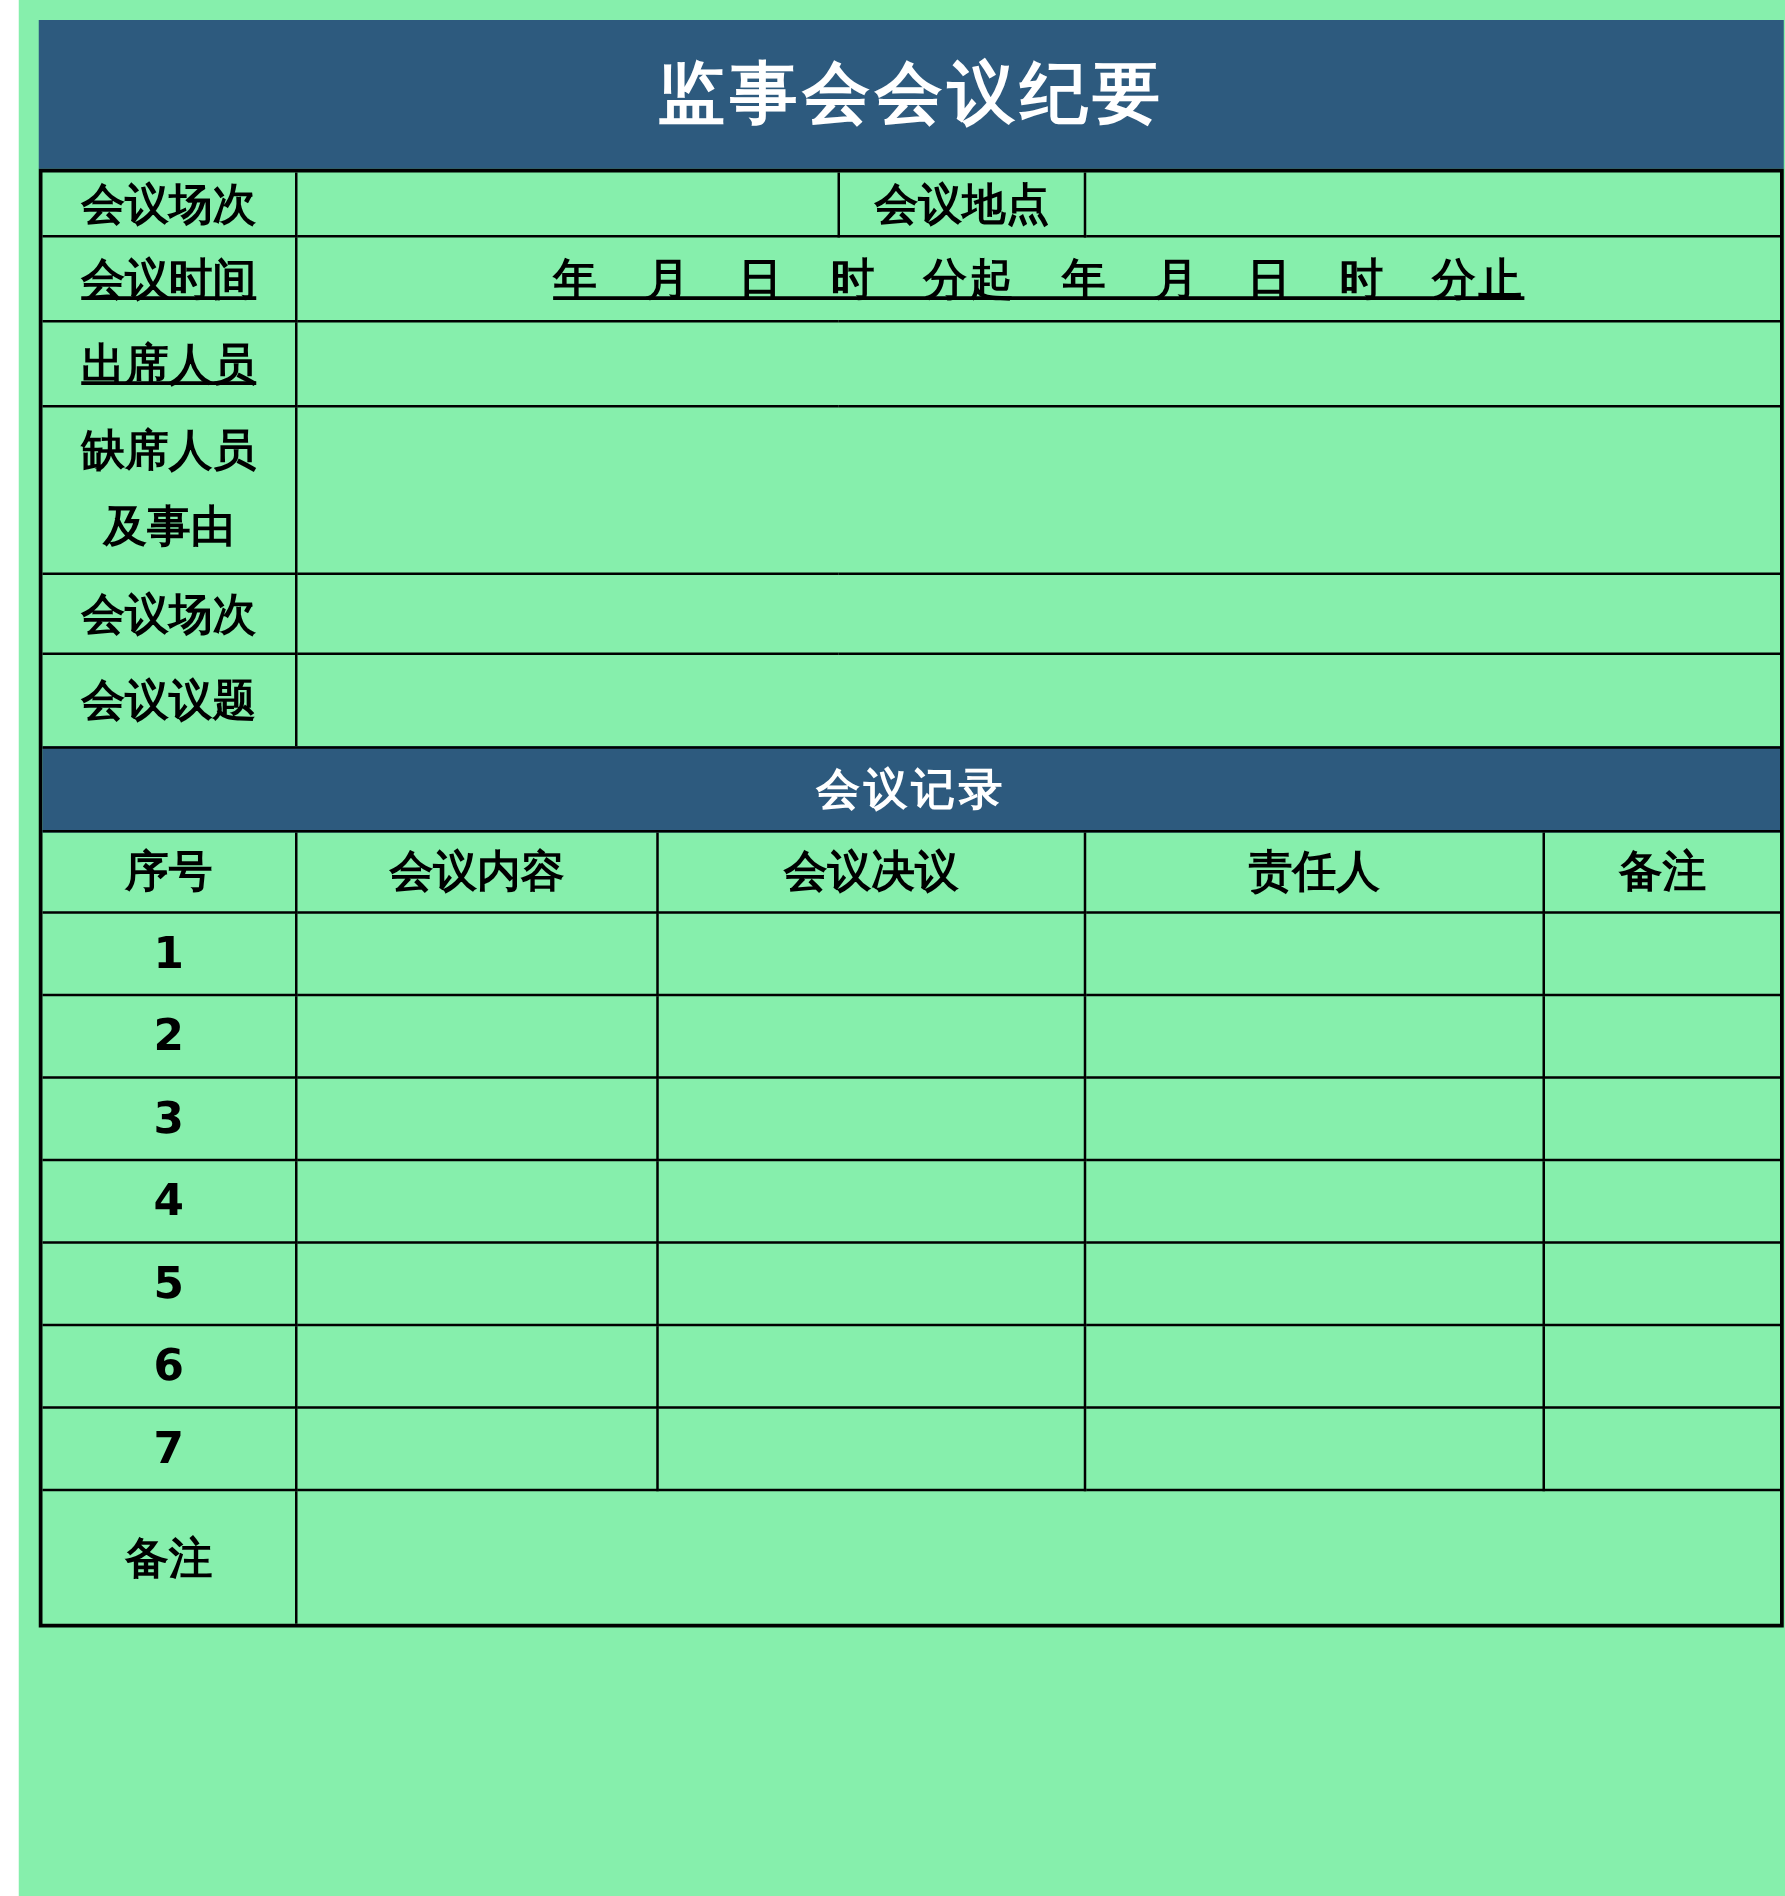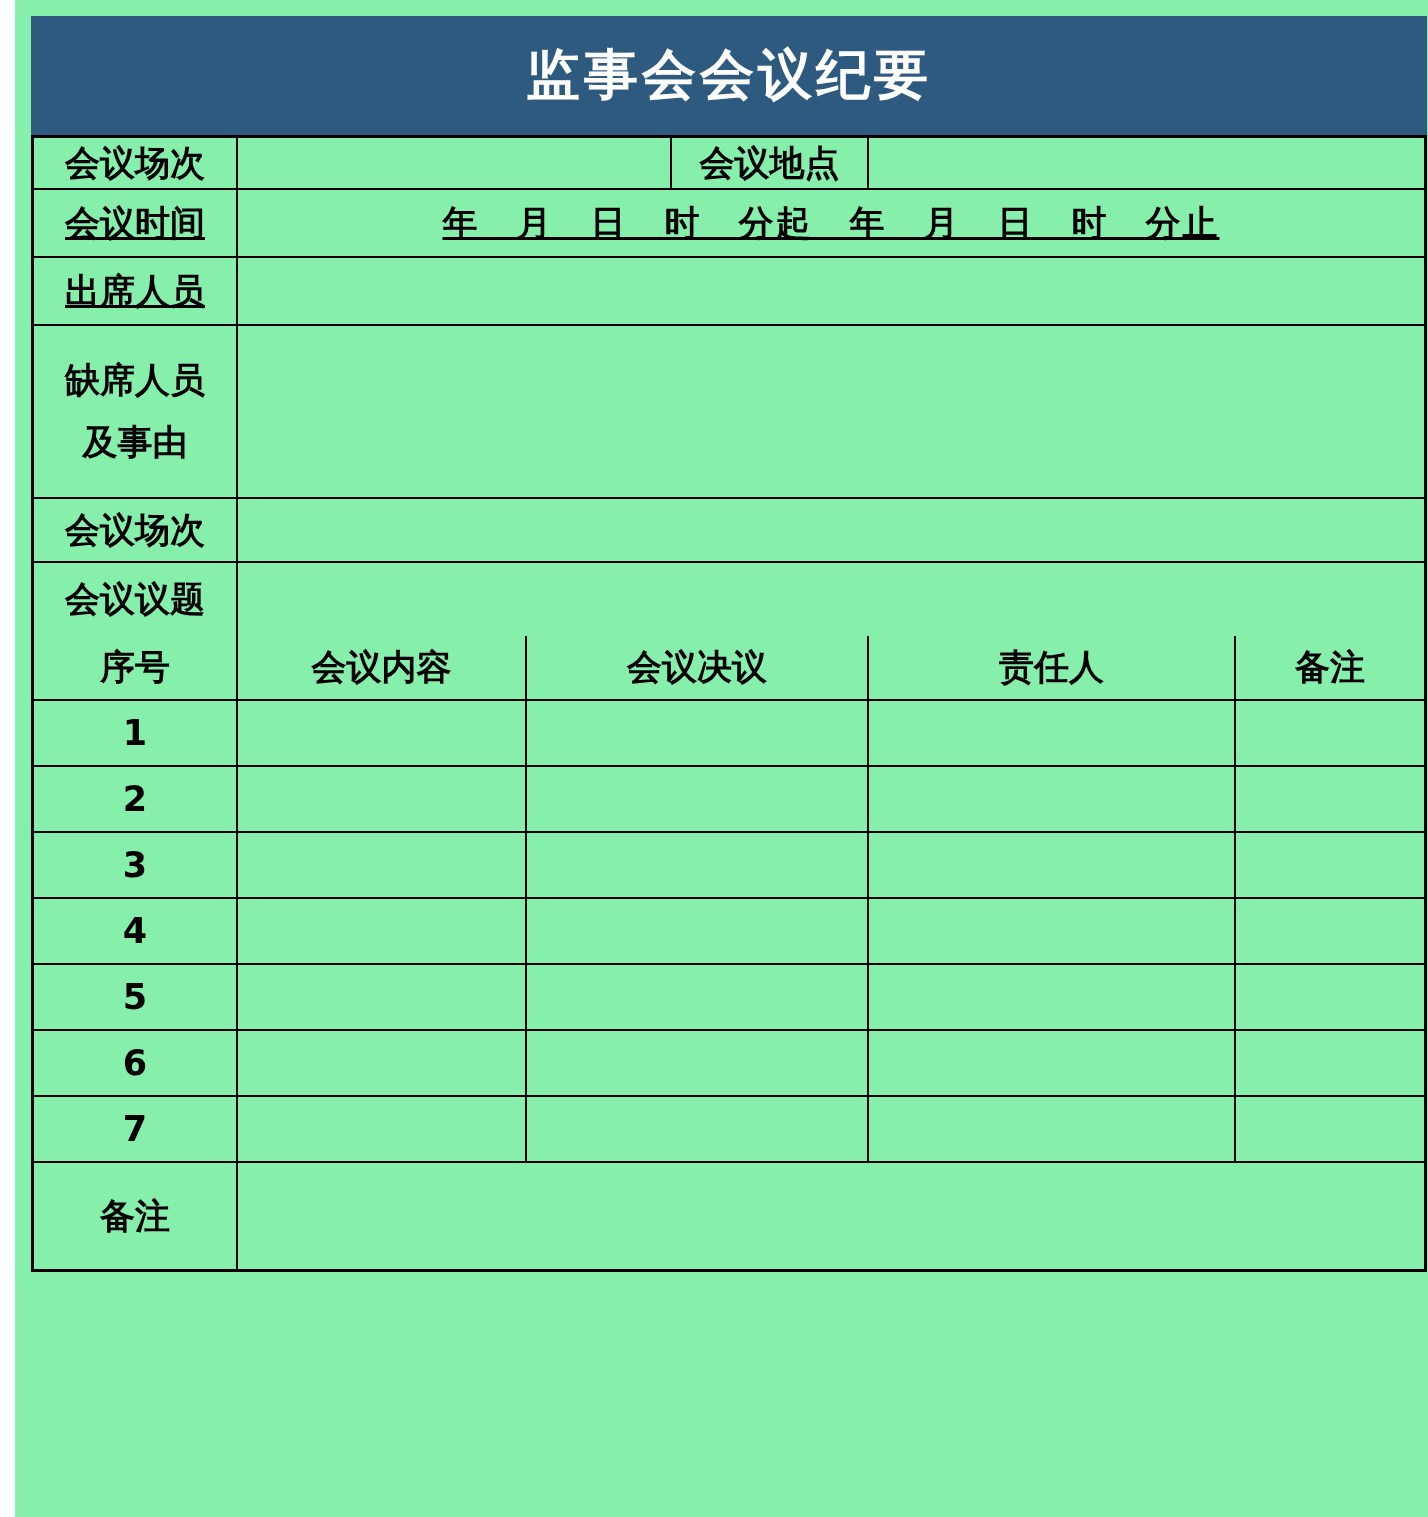--- a/index.html
+++ b/index.html
@@ -33,21 +33,21 @@
   .time-value{white-space:pre;letter-spacing:2px;}
   .section-bar{
     background:var(--blue);
     border-top:2px solid var(--border);
     border-bottom:2px solid var(--border);
     height:65px;
     display:flex;align-items:center;justify-content:center;
     color:#ffffff;font-size:35px;letter-spacing:3px;
   }
   
-  tr.h63{height:51px;} tr.h68{height:68px;text-decoration:underline;} tr.h150{height:173px;}
+  tr.h63{height:51px;} tr.h68{height:68px;text-decoration:underline;} tr.h150{height:134px;}
   tr.h64{height:64px;} tr.h67{height:74px;padding-left:48px;} tr.h66{height:66px;}
   tr.h107{height:107px;}
 </style>
 </head>
 <body>
 
 <div class="page">
 
   <div class="title-bar">
     <span>监事会会议纪要</span>
@@ -88,20 +88,23 @@
           <td class="label">会议场次</td>
           <td colspan="3"></td>
         </tr>
         <tr class="h67">
           <td class="label">会议议题</td>
           <td colspan="3"></td>
         </tr>
       </tbody>
     </table>
 
+    <div class="section-bar">
+      <span>会议记录</span>
+    </div>
 
     <table>
       <colgroup>
         <col style="width:203px">
           <col style="width:289px">
           <col style="width:342px">
           <col style="width:367px">
           <col>
       </colgroup>
       <tbody>

